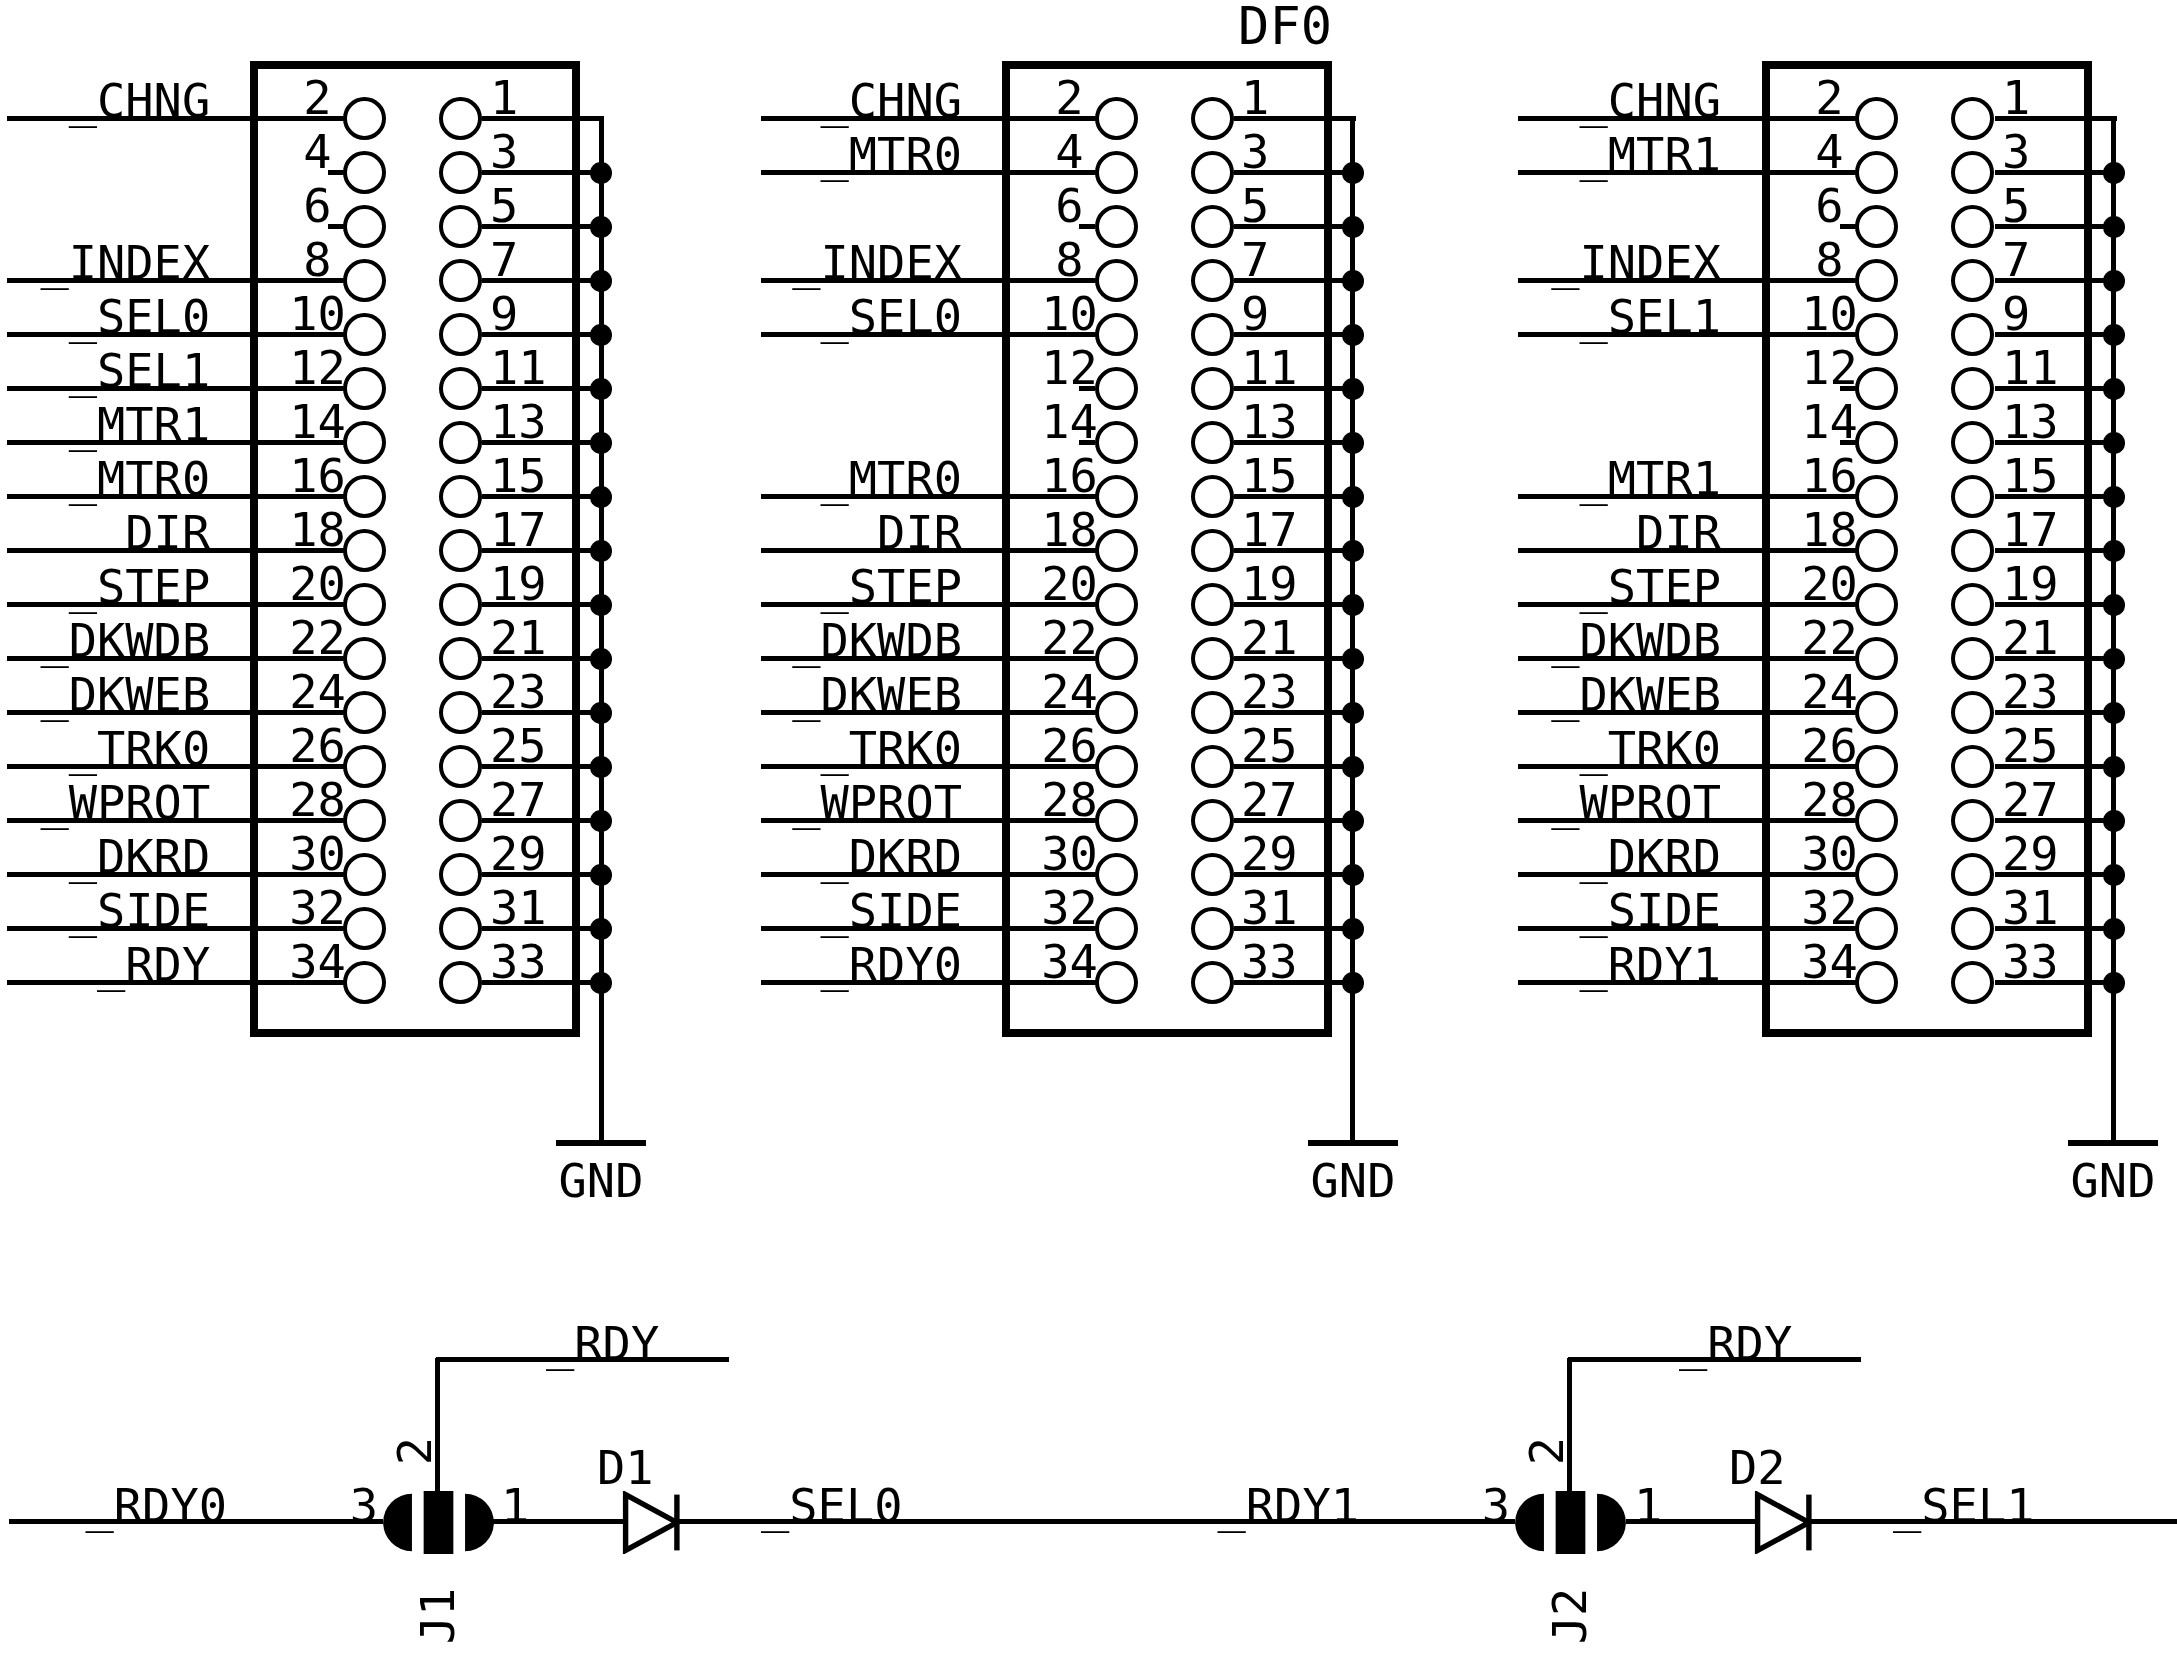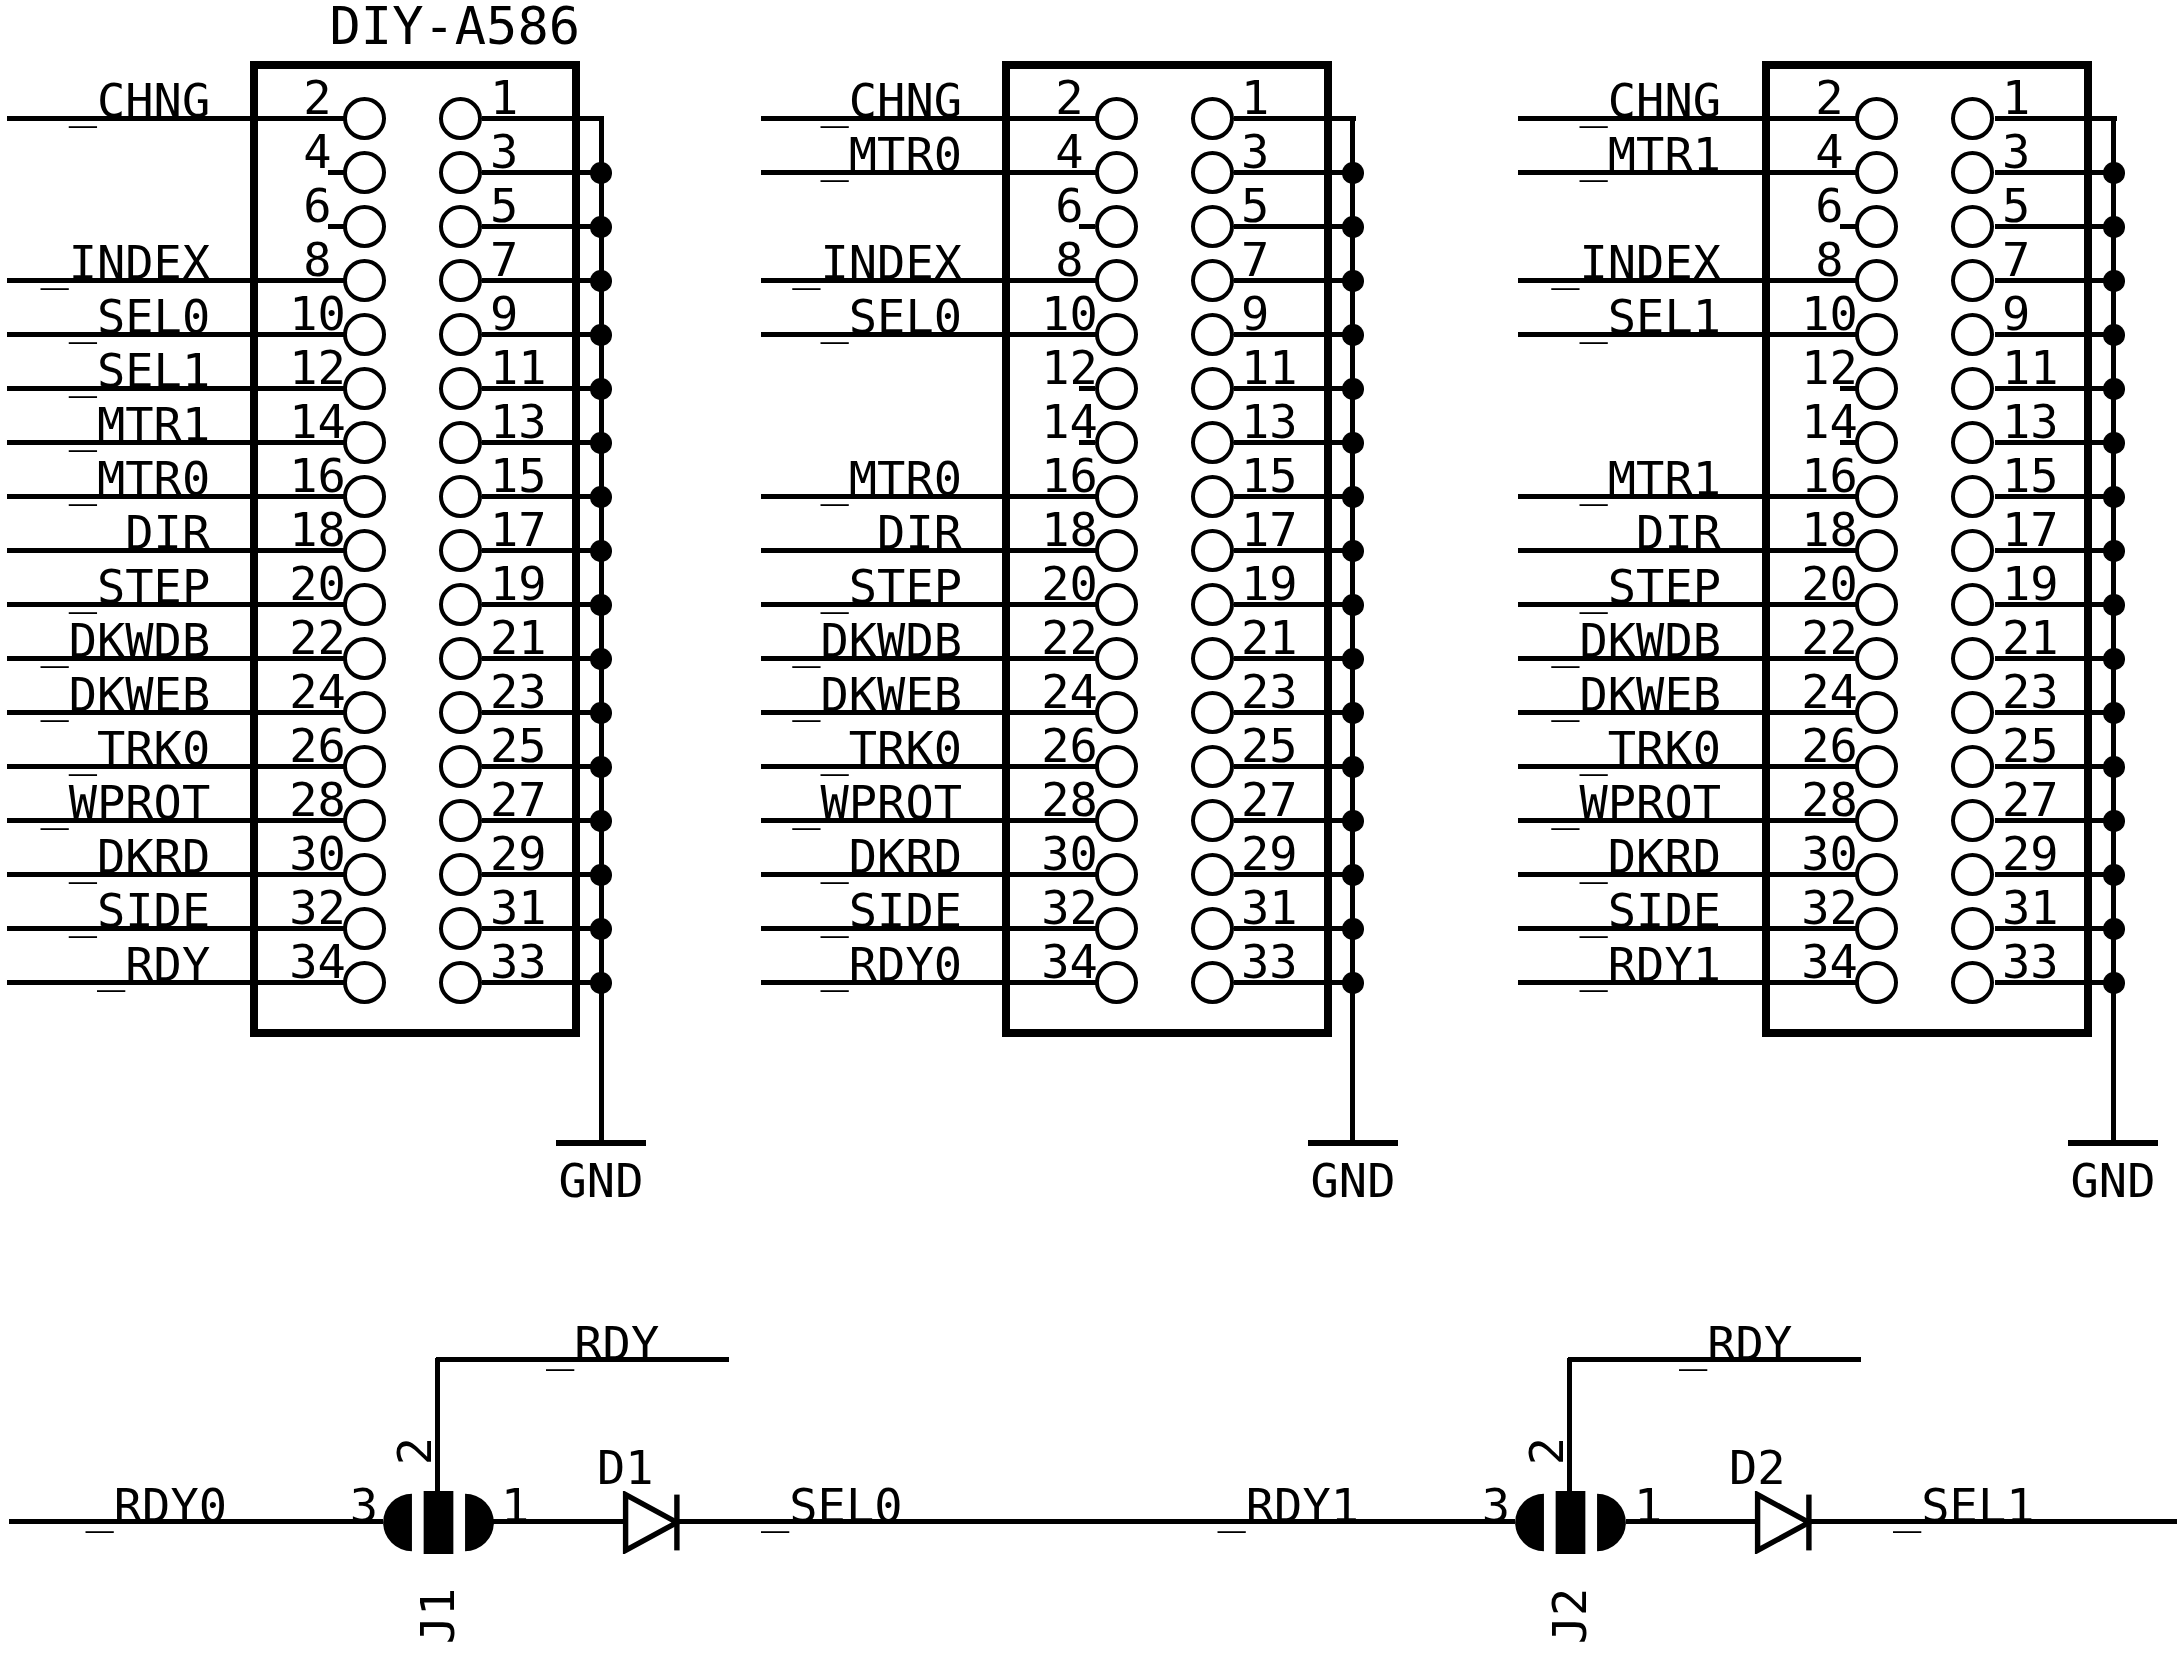--- a/index.html
+++ b/index.html
@@ -13,21 +13,20 @@
         box-sizing:border-box;background:#fff;}
   .dot{width:21.6px;height:21.6px;border-radius:50%;background:#000;}
   .box{border:8px solid #000;box-sizing:border-box;background:transparent;}
   .rot{display:flex;align-items:center;justify-content:center;transform:rotate(-90deg);}
 </style>
 </head>
 <body>
 
 <div id="canvas">
     <div class="abs box" style="left: 250px; top: 61px; width: 330px; height: 976px;"></div>
-    <div class="abs title" style="left: 34px; top: 0px; width: 546px; text-align: right;">DIY-A586</div>
     <div class="abs ink" style="left: 7.2px; top: 116px; width: 337px; height: 4.5px;"></div>
     <div class="abs lbl" style="left: 7.2px; top: 77px; width: 203px; text-align: right;">_CHNG</div>
     <div class="abs circ" style="left: 343px; top: 97px;"></div>
     <div class="abs lbl" style="left: 268px; top: 74px; width: 99px; text-align: center;">2</div>
     <div class="abs ink" style="left: 482px; top: 116px; width: 122px; height: 4.5px;"></div>
     <div class="abs circ" style="left: 439px; top: 97px;"></div>
     <div class="abs lbl" style="left: 490px; top: 74px; width: 108px; text-align: left;">1</div>
     <div class="abs ink" style="left: 328px; top: 170px; width: 16px; height: 4.5px;"></div>
     <div class="abs circ" style="left: 343px; top: 151px;"></div>
     <div class="abs lbl" style="left: 268px; top: 128px; width: 99px; text-align: center;">4</div>
@@ -151,20 +150,21 @@
     <div class="abs circ" style="left: 343px; top: 961px;"></div>
     <div class="abs lbl" style="left: 268px; top: 938px; width: 99px; text-align: center;">34</div>
     <div class="abs ink" style="left: 482px; top: 980px; width: 122px; height: 4.5px;"></div>
     <div class="abs circ" style="left: 439px; top: 961px;"></div>
     <div class="abs lbl" style="left: 490px; top: 938px; width: 108px; text-align: left;">33</div>
     <div class="abs dot" style="left: 590px; top: 972px;"></div>
     <div class="abs ink" style="left: 599px; top: 117px; width: 4.5px; height: 1027px;"></div>
     <div class="abs ink" style="left: 556px; top: 1140px; width: 90px; height: 6.3px;"></div>
     <div class="abs lbl" style="left: 511px; top: 1157px; width: 180px; text-align: center;">GND</div>
     <div class="abs box" style="left: 1002px; top: 61px; width: 330px; height: 976px;"></div>
+    <div class="abs title" style="left: 786px; top: 0px; width: 546px; text-align: right;">DF0</div>
     <div class="abs ink" style="left: 761px; top: 116px; width: 335px; height: 4.5px;"></div>
     <div class="abs lbl" style="left: 761px; top: 77px; width: 201px; text-align: right;">_CHNG</div>
     <div class="abs circ" style="left: 1095px; top: 97px;"></div>
     <div class="abs lbl" style="left: 1020px; top: 74px; width: 99px; text-align: center;">2</div>
     <div class="abs ink" style="left: 1234px; top: 116px; width: 122px; height: 4.5px;"></div>
     <div class="abs circ" style="left: 1191px; top: 97px;"></div>
     <div class="abs lbl" style="left: 1241px; top: 74px; width: 108px; text-align: left;">1</div>
     <div class="abs ink" style="left: 761px; top: 170px; width: 335px; height: 4.5px;"></div>
     <div class="abs lbl" style="left: 761px; top: 131px; width: 201px; text-align: right;">_MTR0</div>
     <div class="abs circ" style="left: 1095px; top: 151px;"></div>

